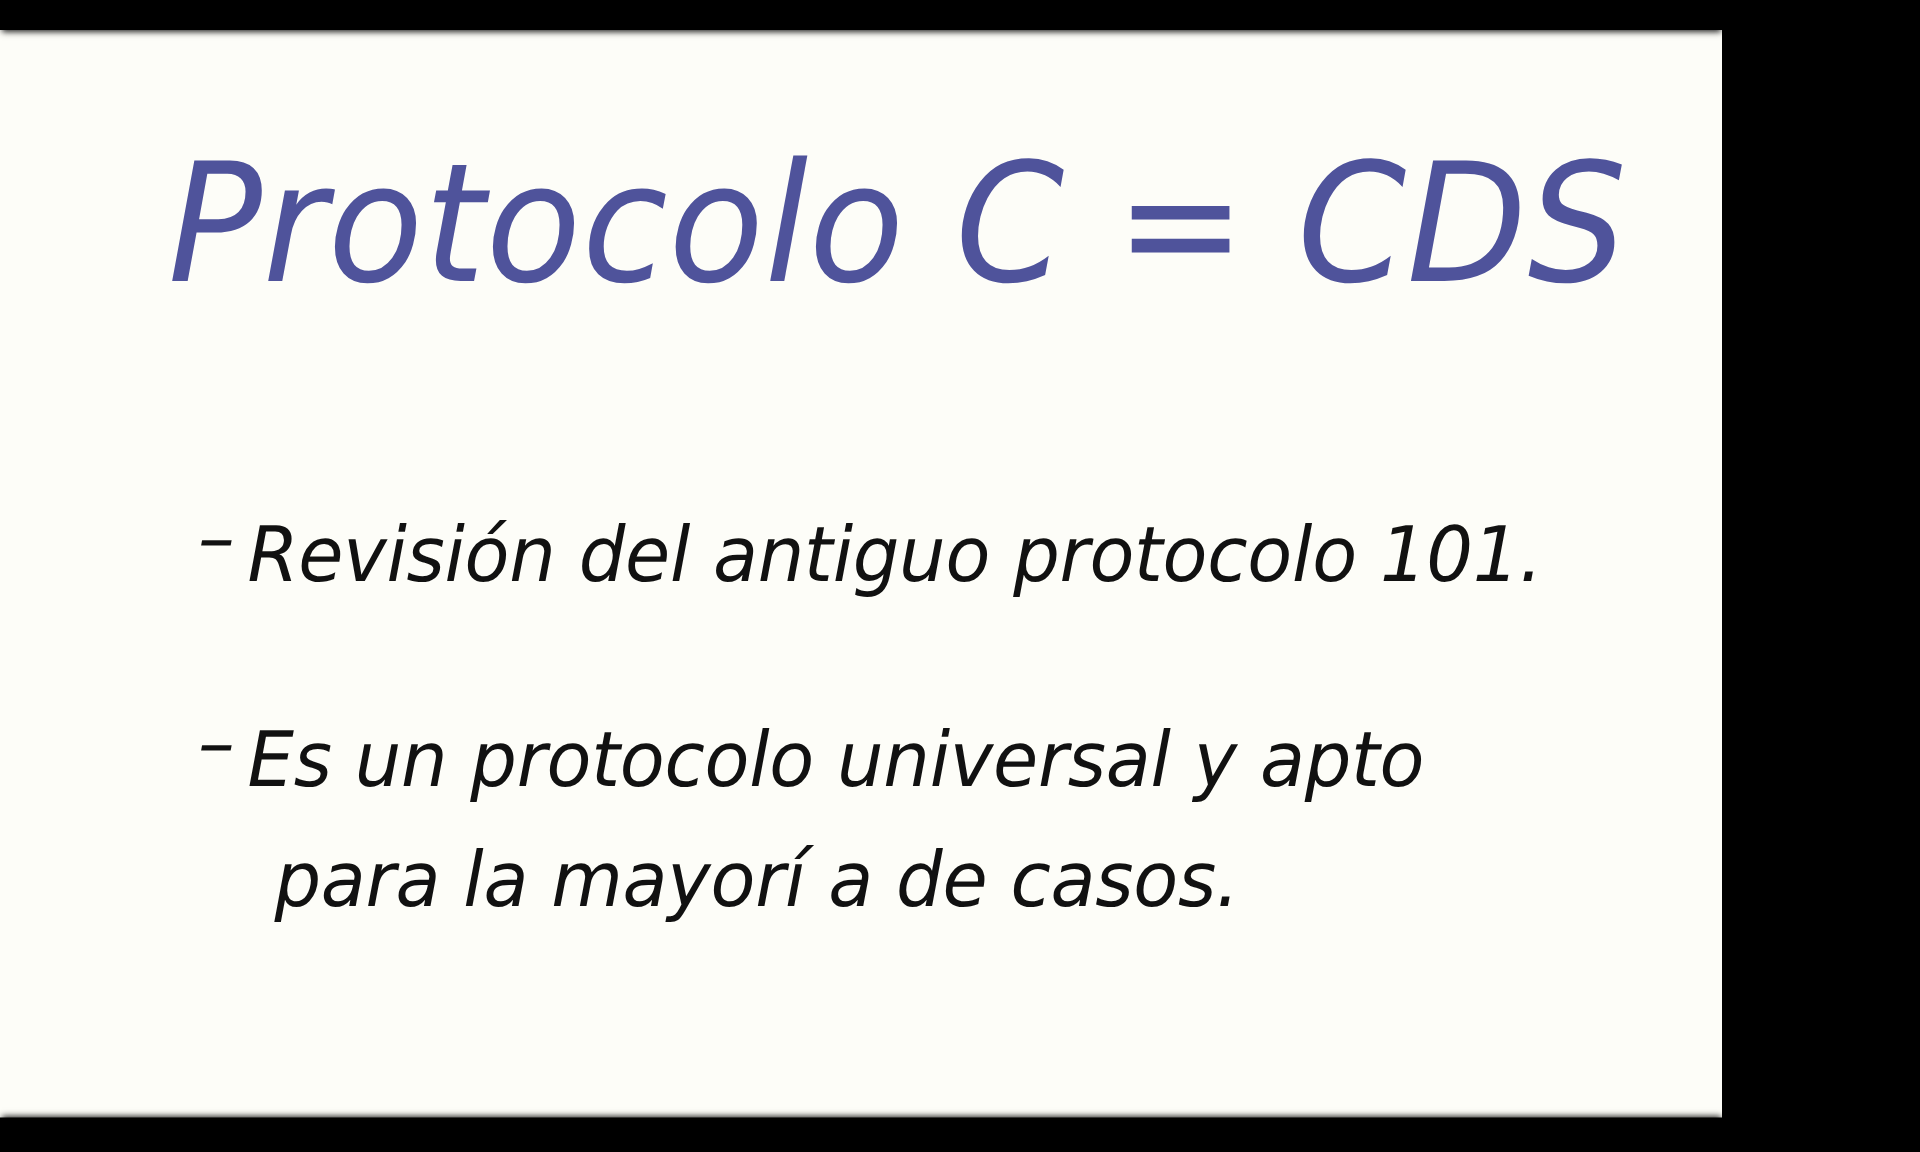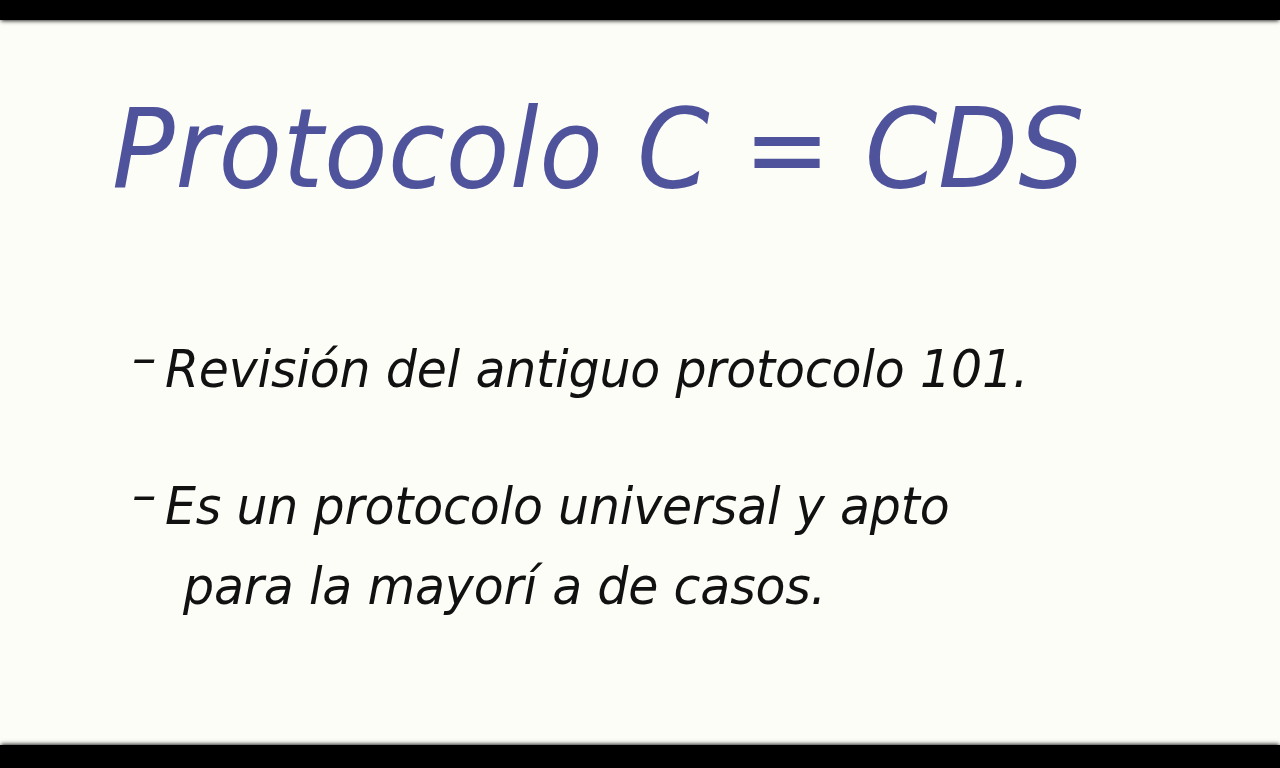--- a/index.html
+++ b/index.html
@@ -4,21 +4,21 @@
 <title>Protocolo C = CDS</title>
 <style>
   html, body {
     margin: 0;
     padding: 0;
     background: #000;
   }
 
   .frame {
     position: relative;
-    width: 1280px;
+    width: 1148px;
     height: 768px;
     overflow: hidden;
     background: #fdfdf8;
     font-family: "DejaVu Sans", sans-serif;
   }
 
   
   .letterbox {
     position: absolute;
     left: 0;

